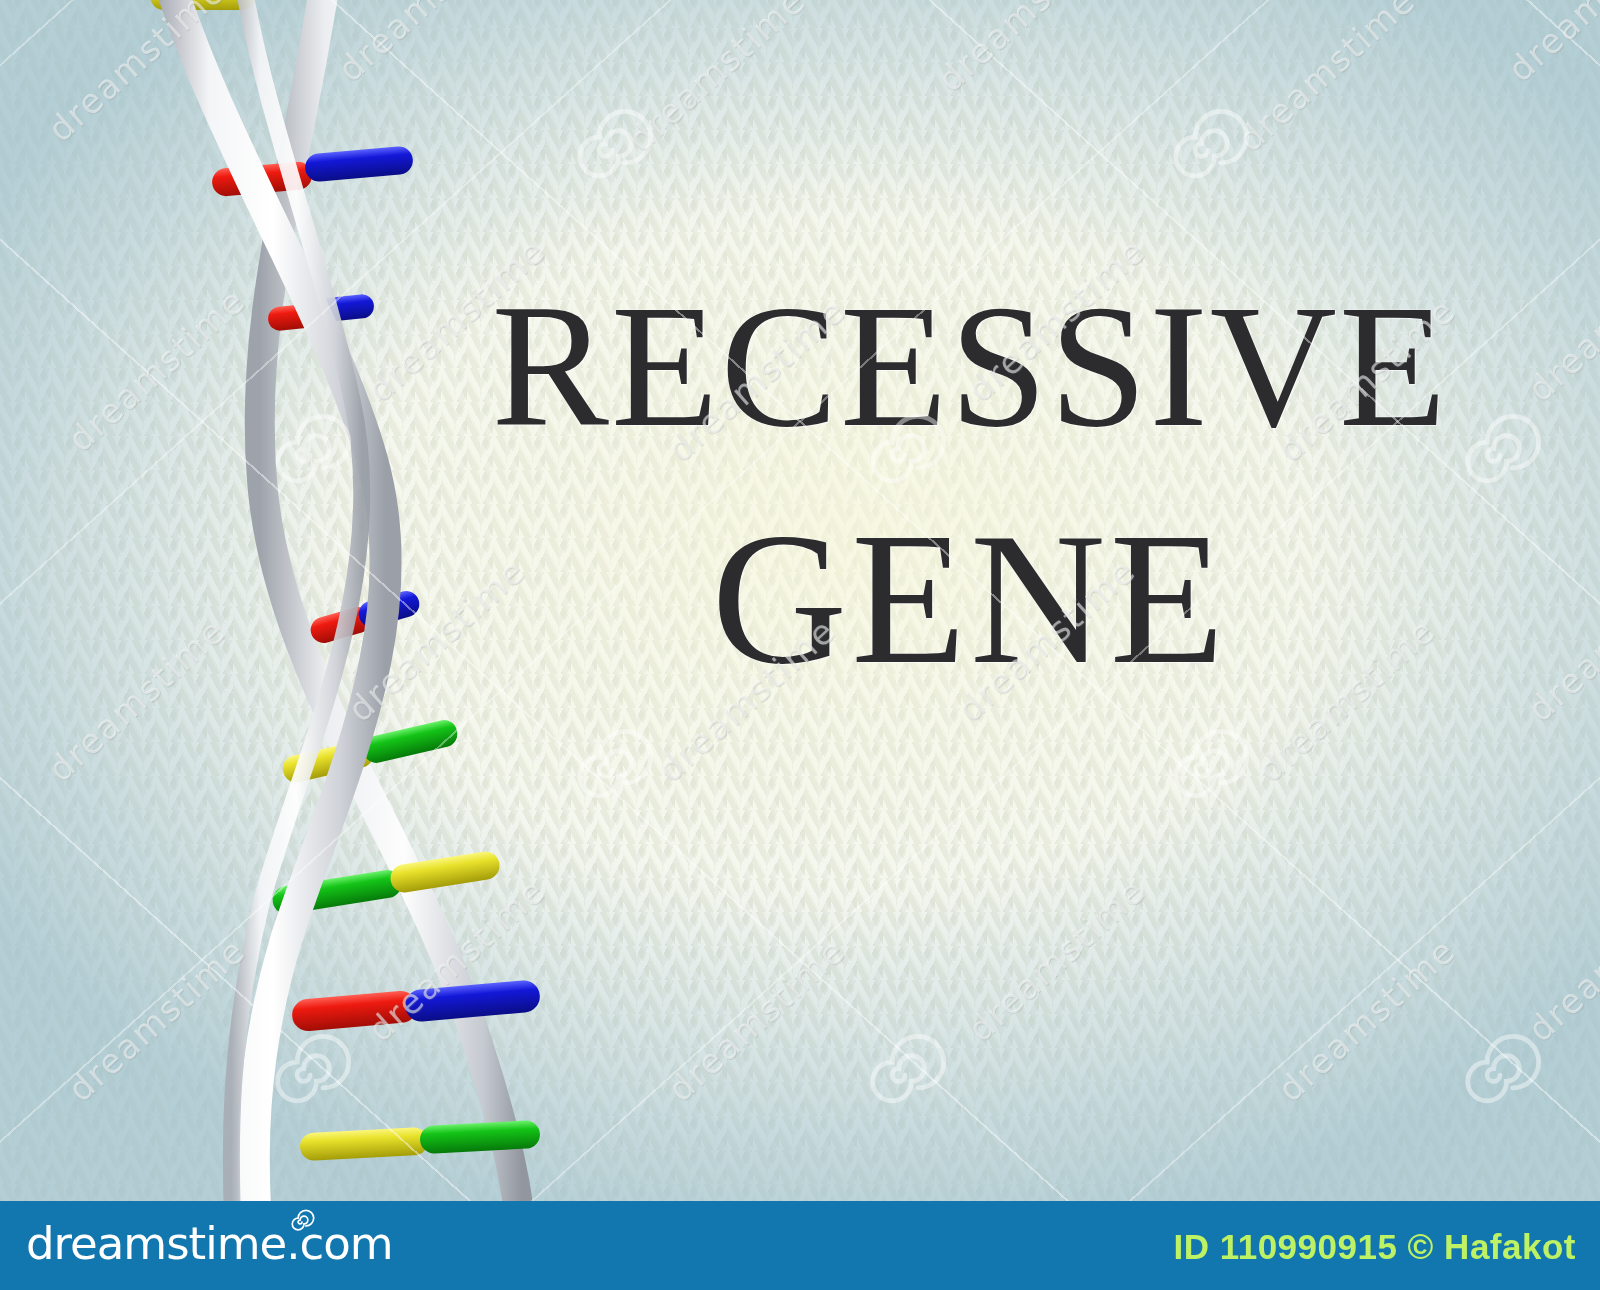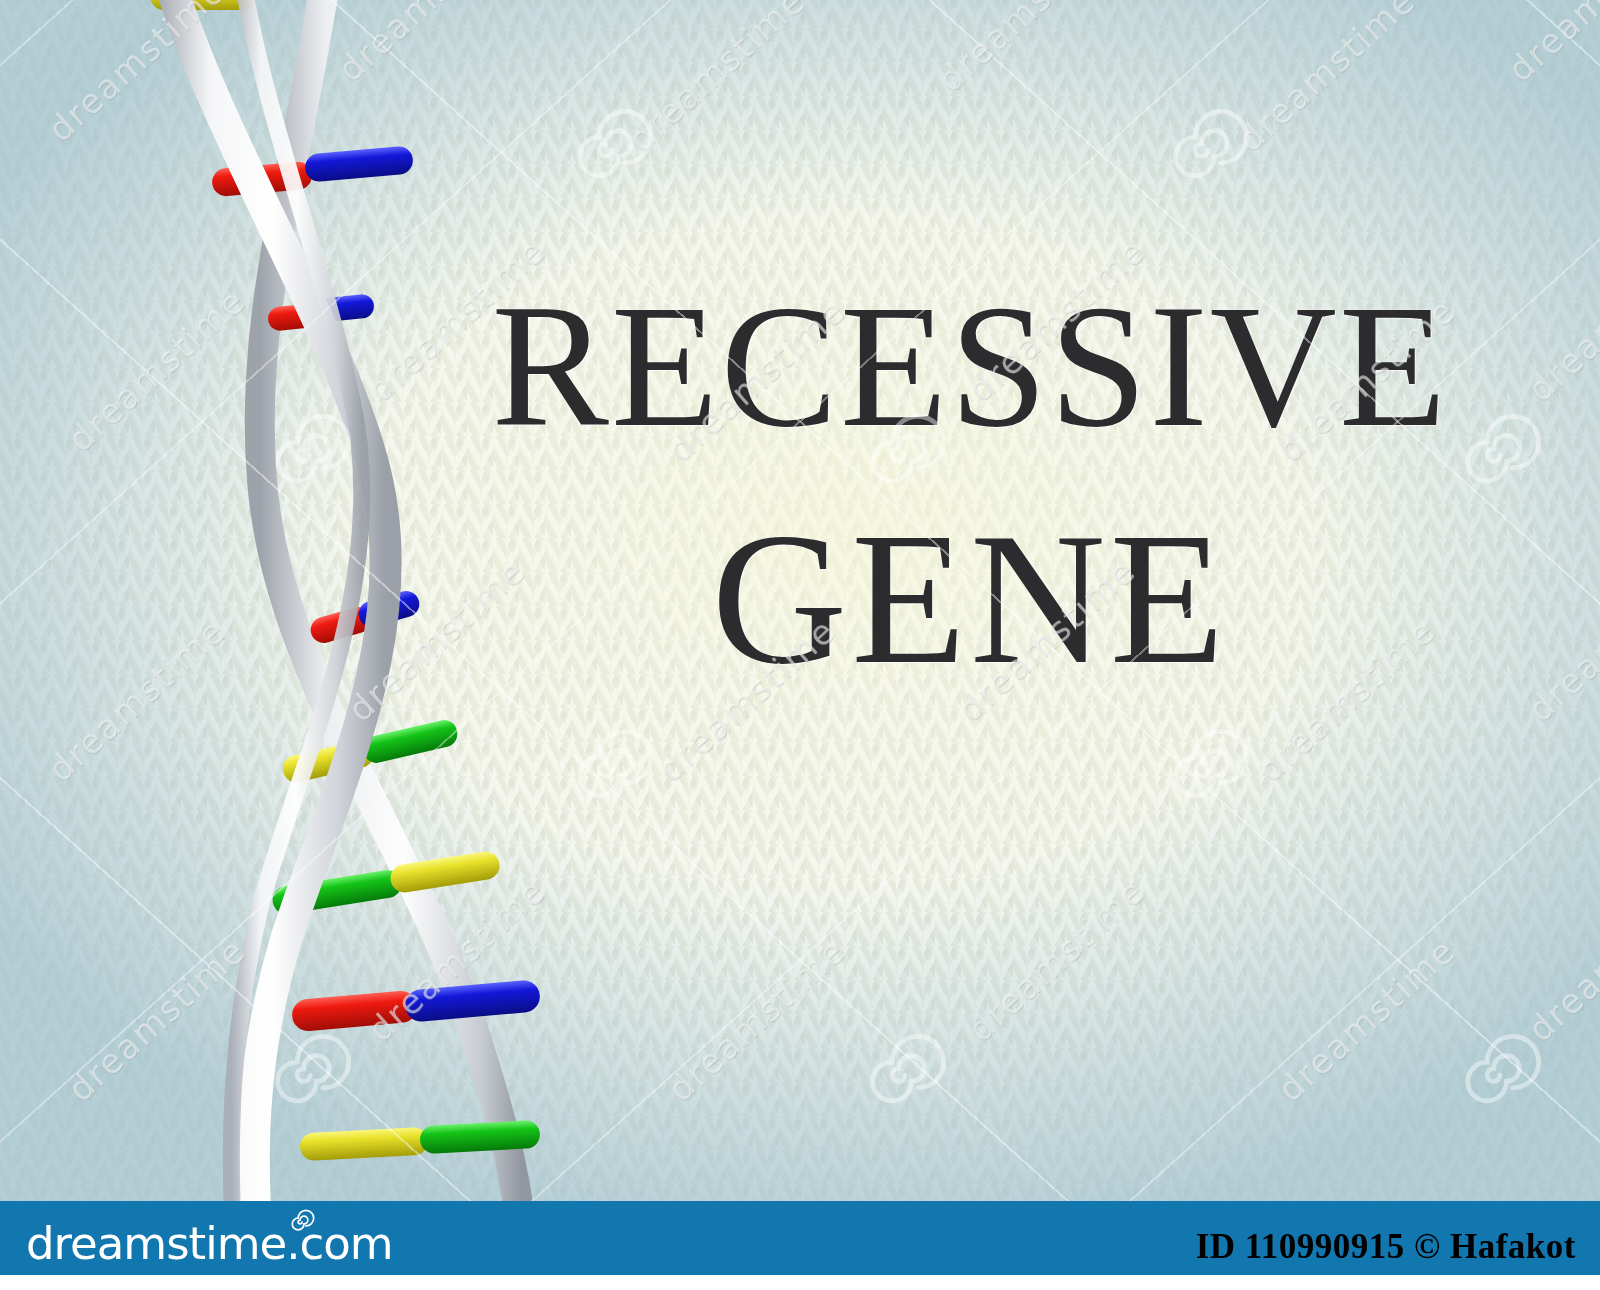--- a/index.html
+++ b/index.html
@@ -138,40 +138,40 @@
         rgba(255,255,255,.0) 198px 400px),
       repeating-linear-gradient(-42deg,
         rgba(255,255,255,.0) 0 196px,
         rgba(255,255,255,.36) 196px 198px,
         rgba(255,255,255,.0) 198px 400px);
   }
 
   
   .footer{
     position:absolute; left:0; top:1201px;
-    width:1600px; height:74px;
+    width:1600px; height:89px;
     background:#1177ae;
   }
   .ds-logo{
     position:absolute; left:26px; top:16px;
     color:#ffffff;
     font-family:"DejaVu Sans", sans-serif;
     font-size:45px;
     font-weight:400;
     letter-spacing:-1px;
   }
   .ds-spiral{
     position:absolute;
     left:289px; top:8px;
     width:26px; height:26px;
   }
   .credit{
     position:absolute; right:24px; top:26px;
-    color:#000000;
-    font-family:Liberation Serif, serif;
+    color:#bef264;
+    font-family:Liberation Sans, sans-serif;
     font-size:35px;
     font-weight:bold;
     letter-spacing:.5px;
   }
 </style>
 </head>
 <body>
 
 <div class="stage">
 

